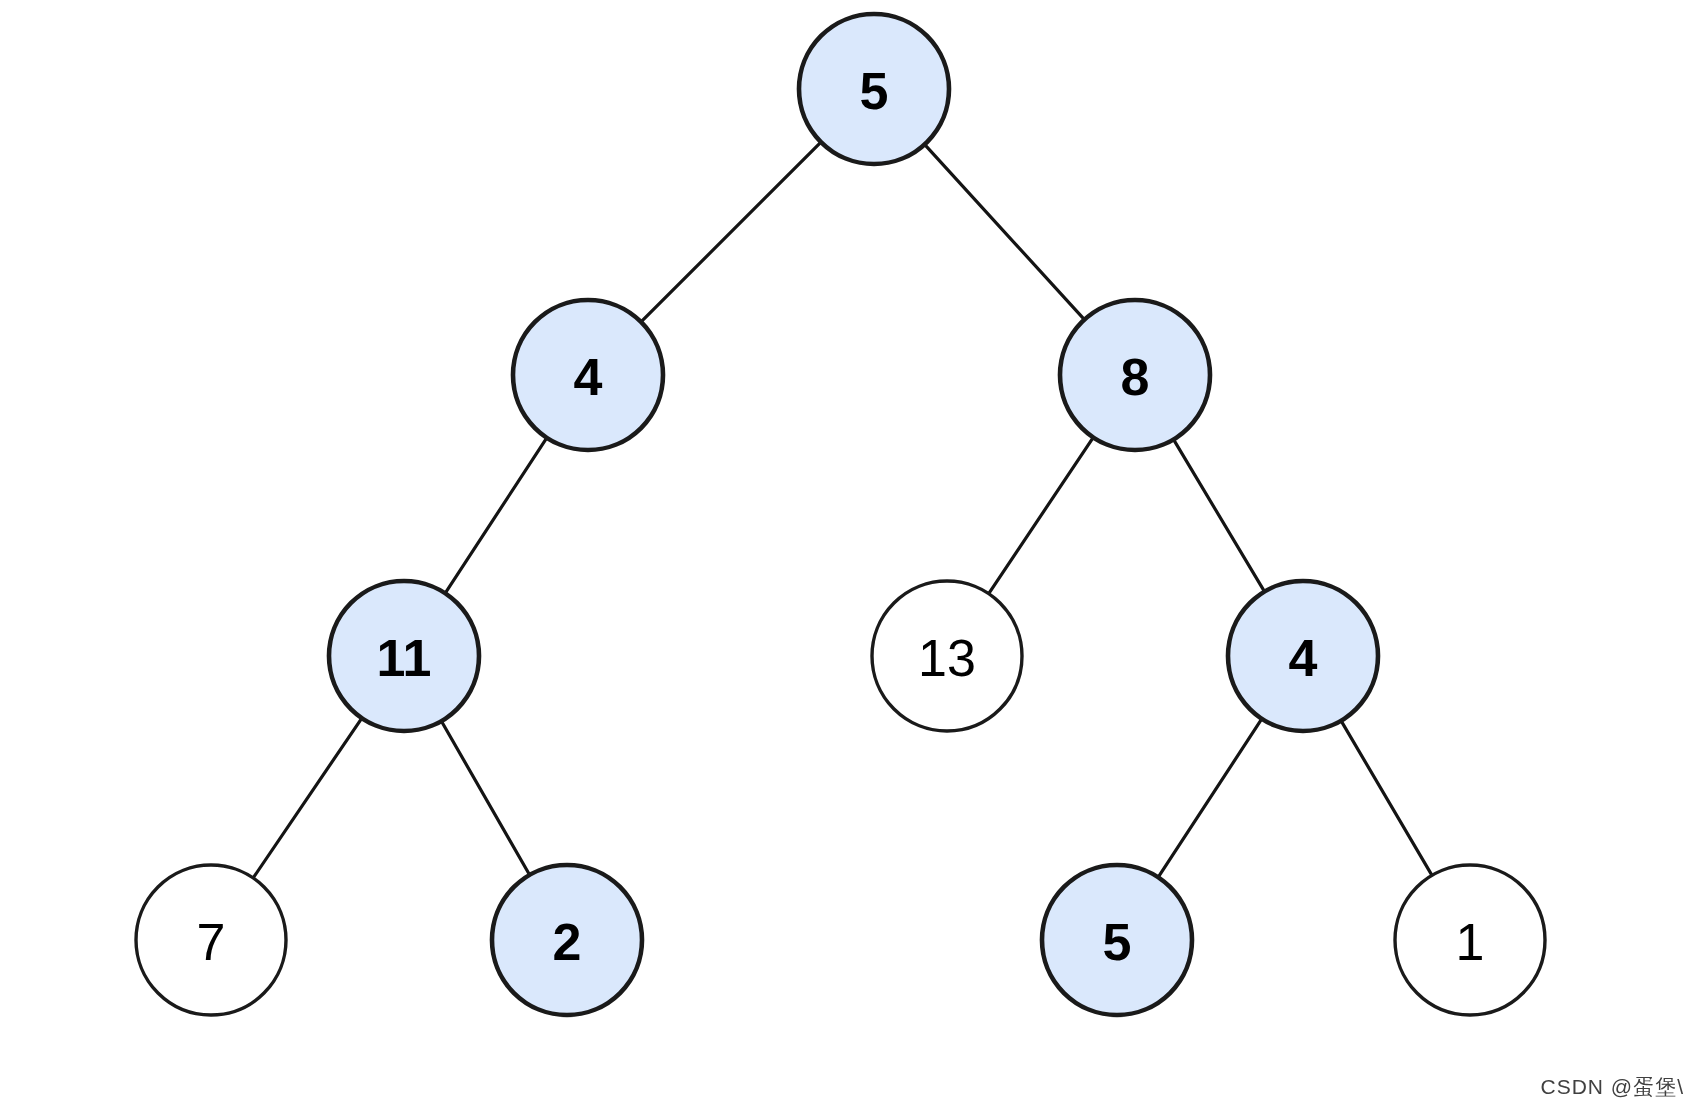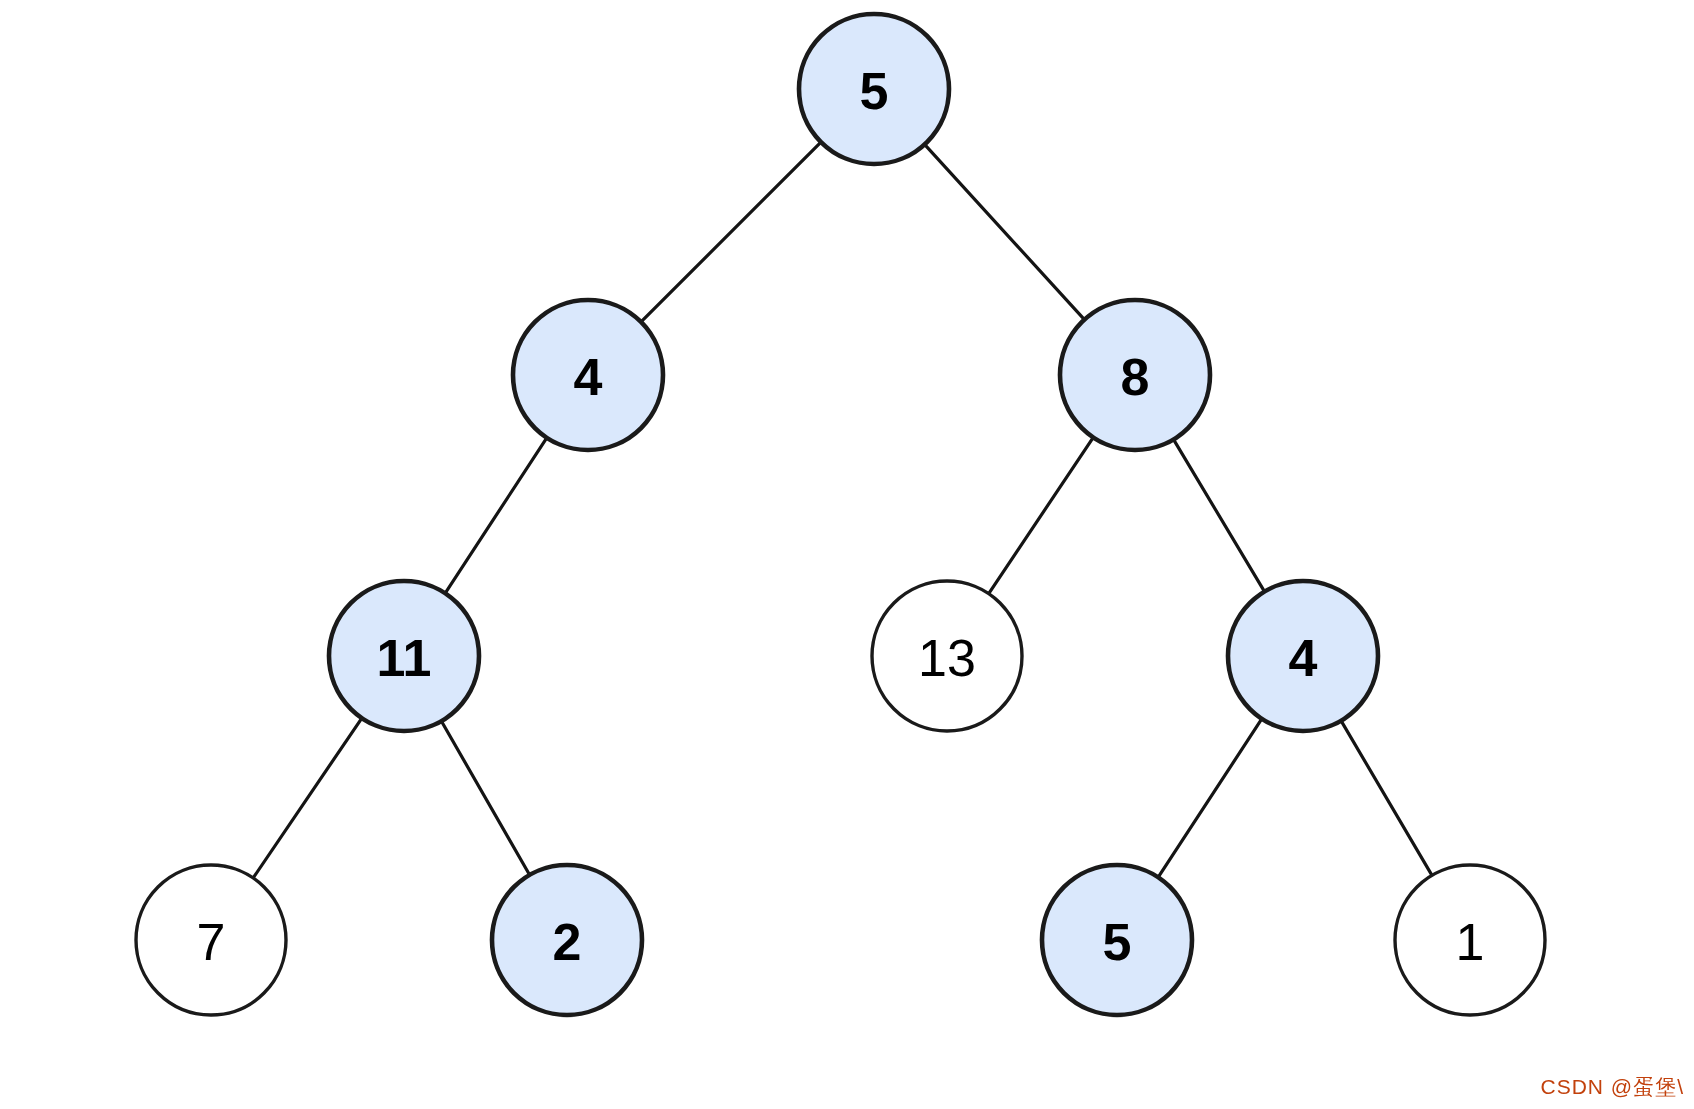--- a/index.html
+++ b/index.html
@@ -55,21 +55,21 @@
     fill: #000000;
     text-anchor: middle;
     dominant-baseline: central;
   }
   .watermark {
     position: absolute;
     right: 10px;
     bottom: 8px;
     font-family: "Liberation Sans", sans-serif;
     font-size: 21px;
-    color: #c2410c;
+    color: #404040;
     letter-spacing: 1px;
     user-select: none;
     white-space: nowrap;
   }
 </style>
 </head>
 <body>
 
 <div id="canvas">
   <svg id="tree-svg" viewBox="0 0 1694 1109">

